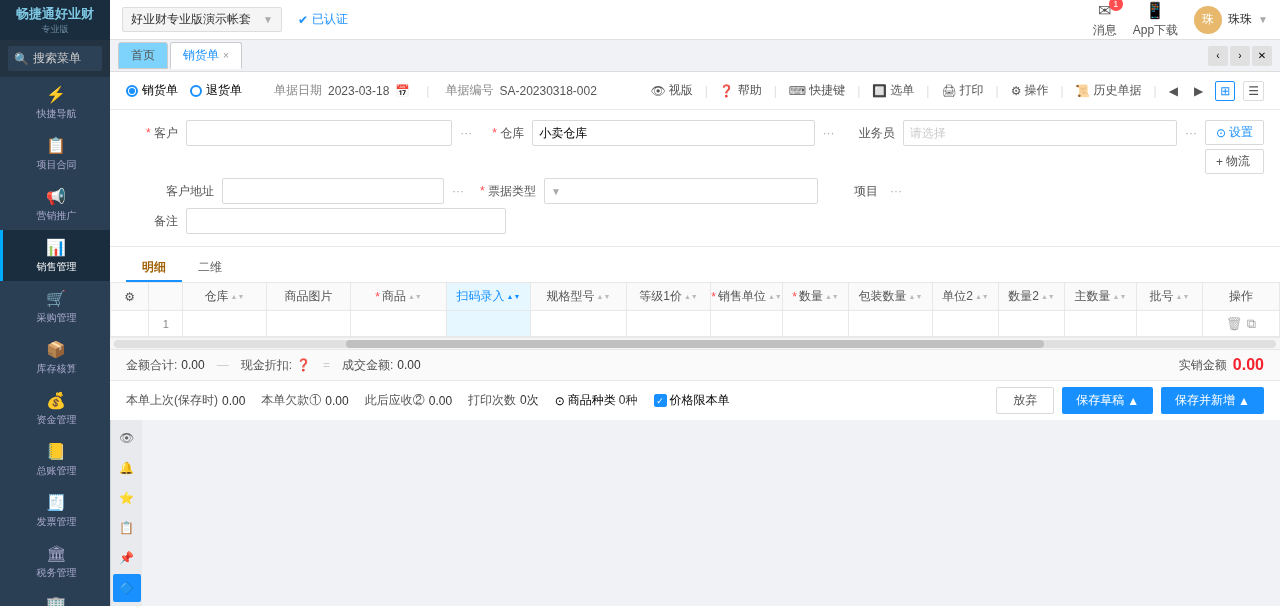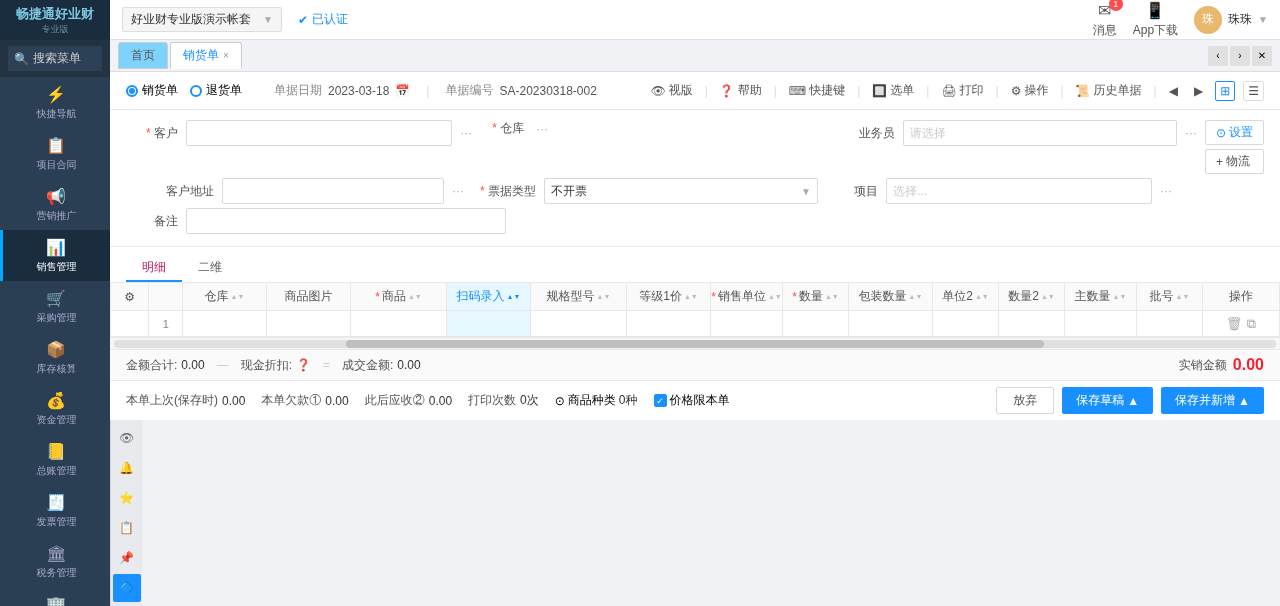--- a/index.html
+++ b/index.html
@@ -58,21 +58,21 @@
     .field-more { color: #aaa; margin-left: 4px; cursor: pointer; font-size: 12px; }
     .field-select { display: flex; align-items: center; border: 1px solid #d9d9d9; padding: 3px 6px; border-radius: 2px; background: #fff; height: 26px; gap: 4px; cursor: pointer; }
     .field-select-text { color: #333; flex: 1; }
     .field-select-arrow { color: #aaa; font-size: 10px; }
     .set-btn { background: #fff; border: 1px solid #d9d9d9; padding: 3px 10px; cursor: pointer; border-radius: 2px; color: #1890ff; font-size: 12px; display: flex; align-items: center; gap: 3px; }
     .add-btn { background: #fff; border: 1px solid #d9d9d9; padding: 3px 10px; cursor: pointer; border-radius: 2px; color: #555; font-size: 12px; display: flex; align-items: center; gap: 3px; }
 
     
     .section-tabs { padding: 8px 16px 0; display: flex; gap: 0; border-bottom: none; flex-shrink: 0; }
     .section-tab { padding: 4px 16px; cursor: pointer; font-size: 13px; color: #555; border-bottom: 2px solid transparent; }
-    .section-tab.active { color: #be185d; border-bottom-color: #1890ff; font-weight: 400; }
+    .section-tab.active { color: #a16207; border-bottom-color: #1890ff; font-weight: 700; }
 
     
     .table-container { flex: 1; overflow: auto; position: relative; }
     .data-table { width: 100%; border-collapse: collapse; table-layout: fixed; }
     .data-table thead { background: #fafafa; position: sticky; top: 0; z-index: 2; }
     .data-table th { border: 1px solid #e8e8e8; padding: 5px 4px; text-align: center; font-weight: normal; color: #555; white-space: nowrap; font-size: 11px; background: #fafafa; }
     .data-table td { border: 1px solid #e8e8e8; padding: 3px 4px; height: 26px; text-align: center; font-size: 11px; }
     .data-table tbody tr:nth-child(odd) { background: #fff; }
     .data-table tbody tr:nth-child(even) { background: #fafafa; }
     .row-num { color: #888; font-size: 11px; }
@@ -309,20 +309,23 @@
           <div class="field-input" style="flex:1;cursor:pointer;">
             <span></span>
           </div>
           <span class="field-more">···</span>
         </div>
         <div style="display:flex;align-items:center;flex:1;gap:4px;margin-left:16px;">
           <span style="color:#555;min-width:40px;text-align:right;padding-right:4px;font-size:12px;">
             <span style="color:#ff4d4f;">*</span>
             <span>仓库</span>
           </span>
+          <div class="field-input" style="flex:1;cursor:pointer;">
+            <span>小卖仓库</span>
+          </div>
           <span class="field-more">···</span>
         </div>
         <div style="display:flex;align-items:center;flex:1;gap:4px;margin-left:16px;">
           <span style="color:#555;min-width:48px;text-align:right;padding-right:4px;font-size:12px;">业务员</span>
           <div class="field-input" style="flex:1;cursor:pointer;">
             <span style="color:#ccc;">请选择</span>
           </div>
           <span class="field-more">···</span>
         </div>
         <div style="display:flex;flex-direction:column;gap:4px;margin-left:8px;">
@@ -342,29 +345,25 @@
           <span style="color:#555;min-width:56px;text-align:right;padding-right:4px;font-size:12px;margin-left:36px;">客户地址</span>
           <div class="field-input" style="flex:1;cursor:pointer;"></div>
           <span class="field-more">···</span>
         </div>
         <div style="display:flex;align-items:center;flex:1;gap:4px;margin-left:16px;">
           <span style="color:#555;min-width:40px;text-align:right;padding-right:4px;font-size:12px;">
             <span style="color:#ff4d4f;">*</span>
             <span>票据类型</span>
           </span>
           <div class="field-select" style="flex:1;">
-            <span class="field-select-text">不开票</span>
             <span class="field-select-arrow">▼</span>
           </div>
         </div>
         <div style="display:flex;align-items:center;flex:1;gap:4px;margin-left:16px;">
           <span style="color:#555;min-width:48px;text-align:right;padding-right:4px;font-size:12px;">项目</span>
-          <div class="field-input" style="flex:1;cursor:pointer;">
-            <span style="color:#ccc;">选择...</span>
-          </div>
           <span class="field-more">···</span>
         </div>
         <div style="width:84px;margin-left:8px;"></div>
       </div>
 
       <div style="display:flex;width:100%;align-items:center;margin-bottom:2px;">
         <div style="display:flex;align-items:center;gap:4px;">
           <span style="color:#555;min-width:56px;text-align:right;padding-right:4px;font-size:12px;">备注</span>
           <div style="width:320px;border:1px solid #d9d9d9;padding:3px 6px;border-radius:2px;background:#fff;height:26px;display:flex;align-items:center;"></div>
         </div>

